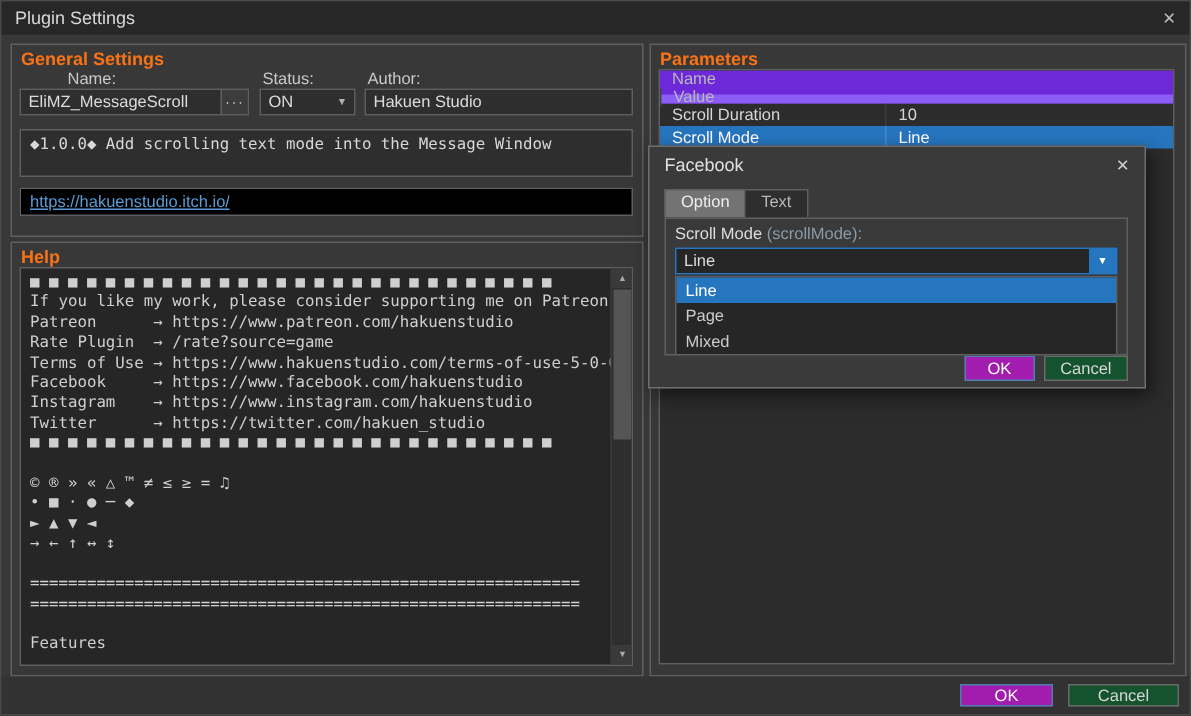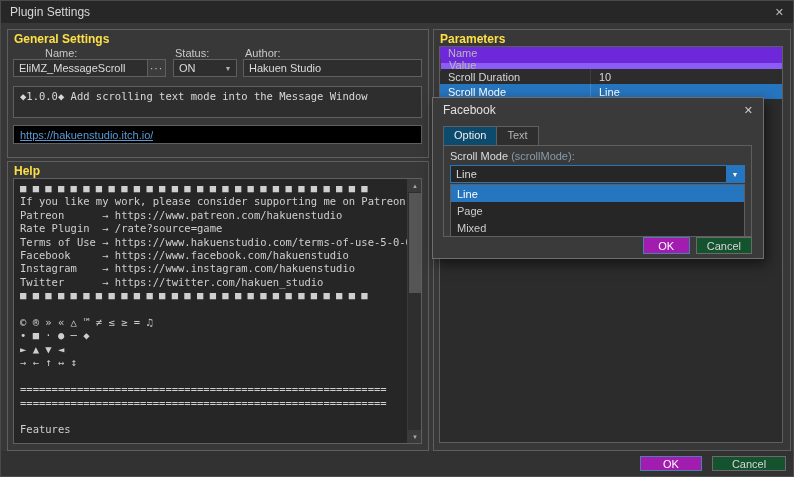--- a/index.html
+++ b/index.html
@@ -9,21 +9,21 @@
   .window{position:absolute;inset:0;background:#383838;border:1px solid #4a4a4a;box-sizing:border-box;}
 
   
   .titlebar{position:absolute;top:0;left:0;right:0;height:22px;background:#272727;
             display:flex;align-items:center;padding:0 9px;color:#d8d8d8;}
   .titlebar .close{margin-left:auto;color:#bbbbbb;font-size:11px;width:26px;height:22px;
                    display:flex;align-items:center;justify-content:flex-end;}
 
   
   .groupbox{position:absolute;border:1px solid #5f5f5f;}
-  .gb-title{position:absolute;top:2px;left:6px;font-weight:bold;color:#fde047;font-size:12px;}
+  .gb-title{position:absolute;top:2px;left:6px;font-weight:bold;color:#f97316;font-size:12px;}
 
   .groupbox.general{left:6px;top:28px;width:420px;height:127px;}
   .groupbox.help{left:6px;top:160px;width:420px;height:288px;}
   .groupbox.params{left:432px;top:28px;width:356px;height:420px;}
 
   .lbl{position:absolute;font-size:11px;color:#c9c9c9;}
   .name-lbl{left:7px;top:17px;margin-left:30px;}
   .status-lbl{left:167px;top:17px;}
   .author-lbl{left:237px;top:17px;}
 
@@ -75,21 +75,21 @@
   
   .dialog{position:absolute;left:431px;top:96px;width:332px;height:162px;background:#3a3a3a;
           border:1px solid #6e6e6e;box-shadow:3px 5px 12px rgba(0,0,0,.55);z-index:5;box-sizing:border-box;}
   .d-titlebar{position:absolute;top:0;left:0;right:0;height:24px;display:flex;align-items:center;
               padding:0 10px;color:#e0e0e0;font-size:12px;}
   .d-titlebar .close{margin-left:auto;color:#cccccc;font-size:11px;}
   .tabs{position:absolute;left:10px;top:28px;height:19px;display:flex;}
   .tab{padding:2px 10px 0 10px;font-size:11px;border:1px solid #5f5f5f;border-bottom:none;
        background:#2e2e2e;color:#b5b5b5;box-sizing:border-box;}
   .tab + .tab{border-left:none;}
-  .tab.active{background:#0c4a6e;color:#eeeeee;}
+  .tab.active{background:#737373;color:#eeeeee;}
   .tab-panel{position:absolute;left:10px;right:11px;top:47px;height:92px;border:1px solid #5f5f5f;
              background:#3a3a3a;box-sizing:border-box;}
   .f-label{position:absolute;left:6px;top:4px;color:#dddddd;font-size:11px;}
   .hint{color:#8a9aa8;}
   .dlg-combo{position:absolute;left:6px;right:6px;top:19px;height:18px;background:#262626;
              border:1px solid var(--accent);display:flex;align-items:center;box-sizing:border-box;}
   .combo-btn{width:18px;height:100%;background:var(--accent);display:flex;align-items:center;
              justify-content:center;font-size:7px;color:#ffffff;margin-left:auto;}
   .dropdown{position:absolute;left:6px;right:6px;top:38px;background:#262626;
             border:1px solid #5f5f5f;z-index:6;}

